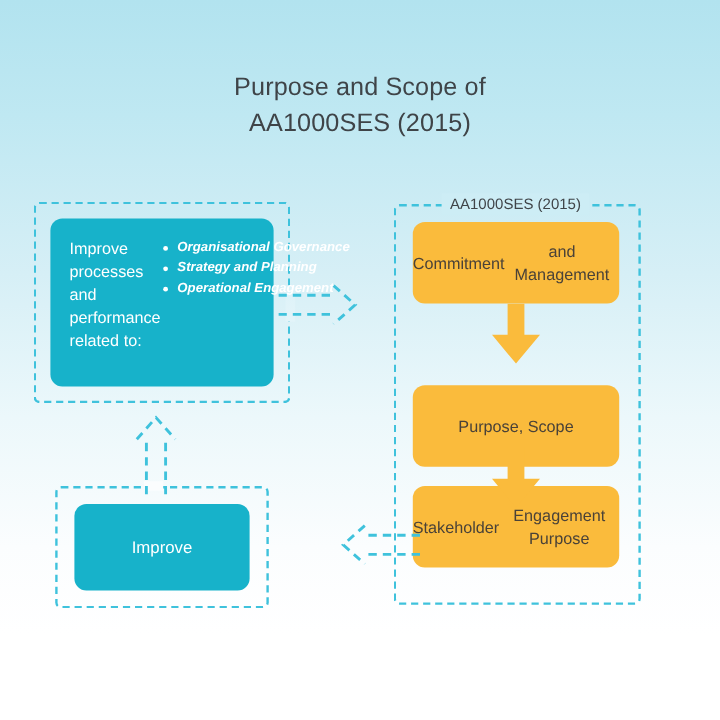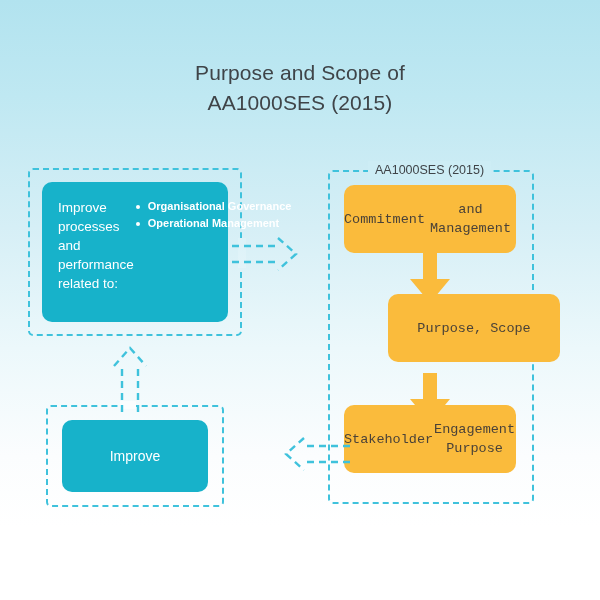--- a/index.html
+++ b/index.html
@@ -57,21 +57,20 @@
     align-items: center;
     text-align: center;
   }
   .card.teal {
     background: #17b2ca;
     color: #ffffff;
   }
   .card.orange {
     background: #fabb3c;
     color: #4a4238;
-    font-family: Liberation Mono, monospace;
   }
 
   
   #improve-card {
     left: 42px;
     top: 182px;
     width: 186px;
     height: 140px;
     justify-content: flex-start;
     align-items: flex-start;
@@ -82,20 +81,21 @@
     font-size: 13.5px;
     line-height: 19px;
     color: #ffffff;
     margin-bottom: 12px;
     max-width: 160px;
   }
   #improve-list {
     list-style: none;
     margin: 0;
     padding: 0;
+    font-style: italic;
   }
   #improve-list li {
     position: relative;
     font-size: 11px;
     line-height: 17px;
     color: #ffffff;
     padding-left: 14px;
     font-weight: 700;
     white-space: nowrap;
   }
@@ -121,21 +121,21 @@
 
   
   .proc-card {
     left: 344px;
     width: 172px;
     height: 68px;
     font-size: 13.5px;
     line-height: 19px;
   }
   #proc-1 { top: 185px; }
-  #proc-2 { top: 294px; margin-left: 44px; }
+  #proc-2 { top: 321px; }
   #proc-3 { top: 405px; }
   .proc-card .pline { display: block; }
 
   
   #aa-frame {
     left: 328px;
     top: 170px;
     width: 206px;
     height: 334px;
   }
@@ -211,21 +211,22 @@
     <span class="tline">AA1000SES (2015)</span>
   </div>
 
   <div id="improve-frame" class="dashed-frame"></div>
   <div id="improve-frame-gap"></div>
 
   <div id="improve-card" class="card teal">
     <div id="improve-heading">Improve processes and performance related to:</div>
     <ul id="improve-list">
       <li>Organisational Governance</li>
-      <li>Operational Management</li>
+      <li>Strategy and Planning</li>
+      <li>Operational Engagement</li>
     </ul>
   </div>
 
   <div id="outcomes-frame" class="dashed-frame"></div>
   <div id="outcomes-frame-gap"></div>
 
   <div id="outcomes-card" class="card teal">
     <span>Improve</span>
   </div>
 

